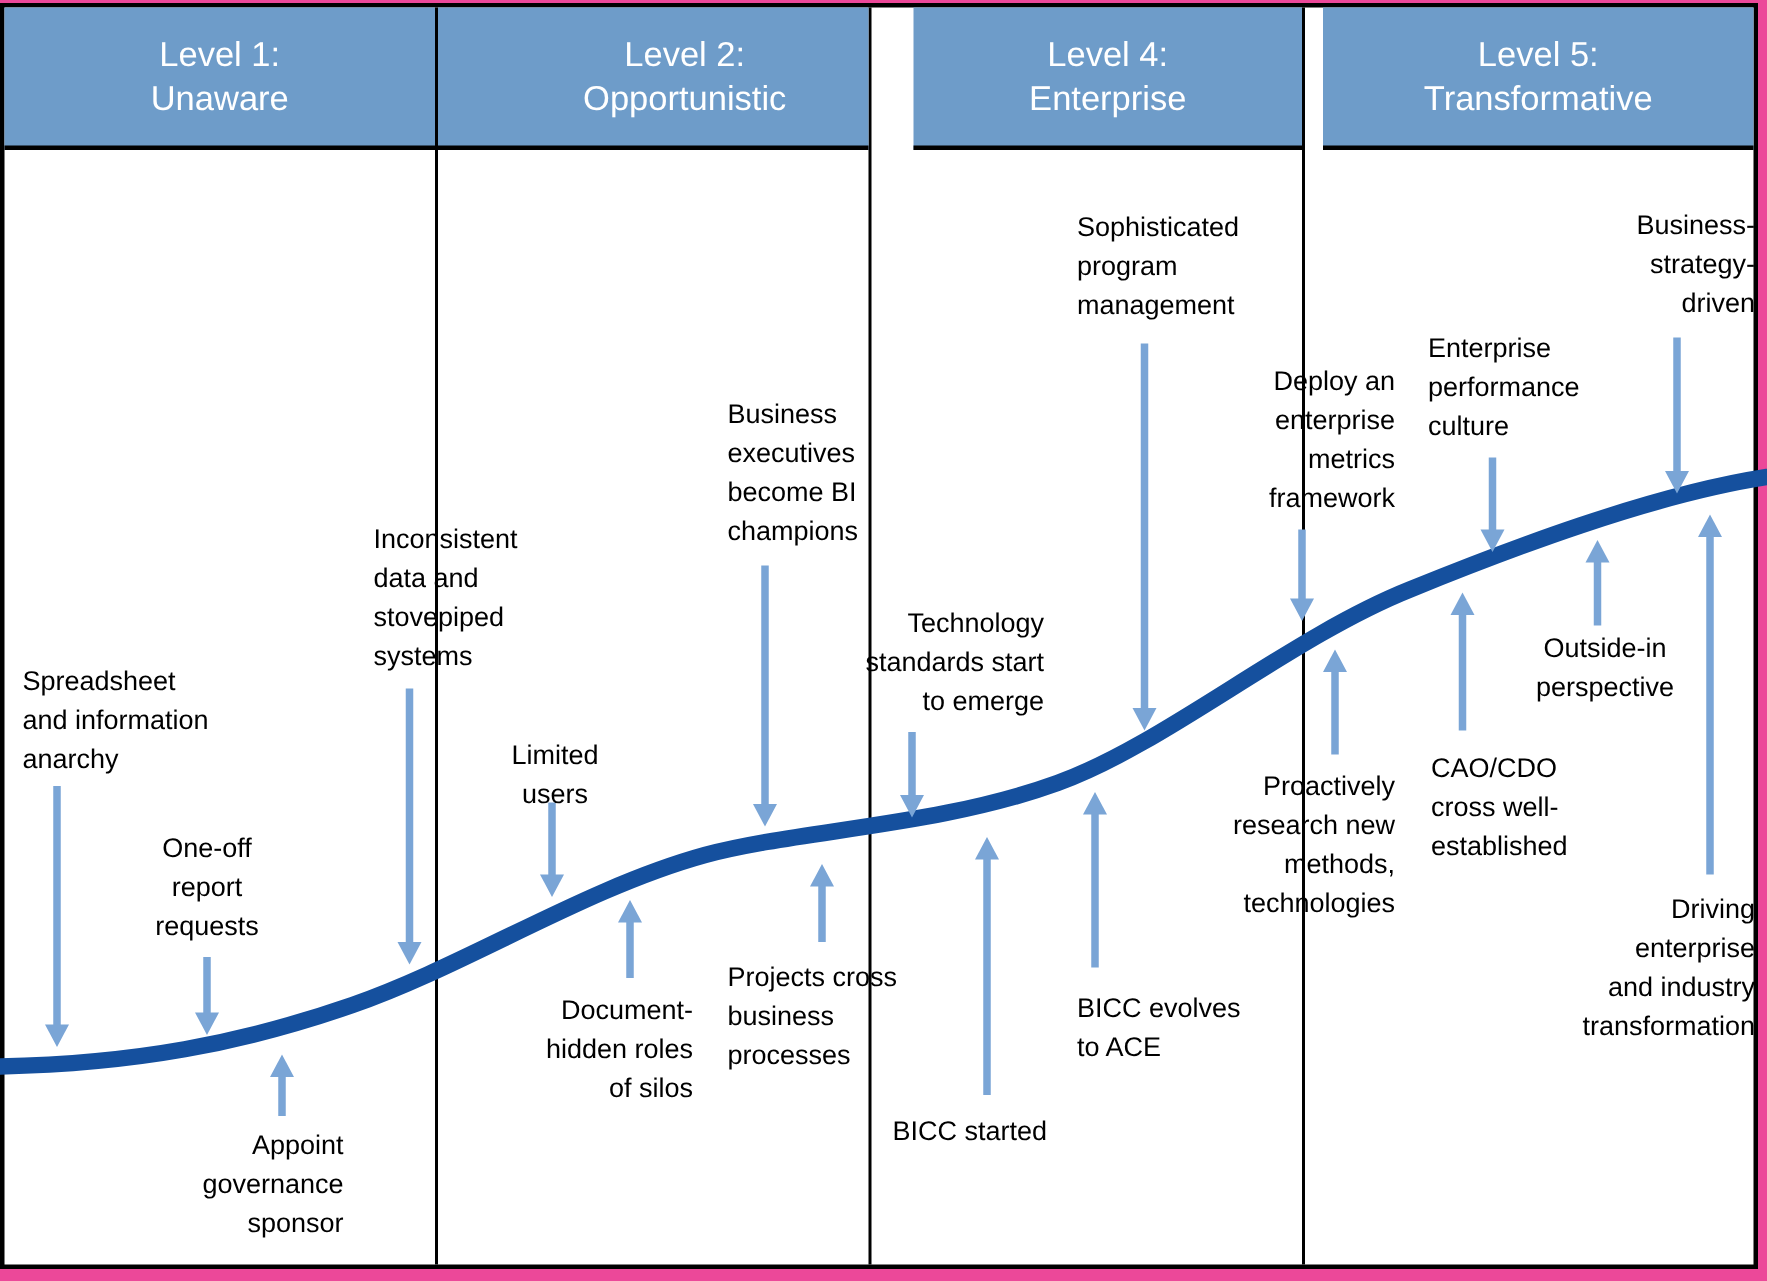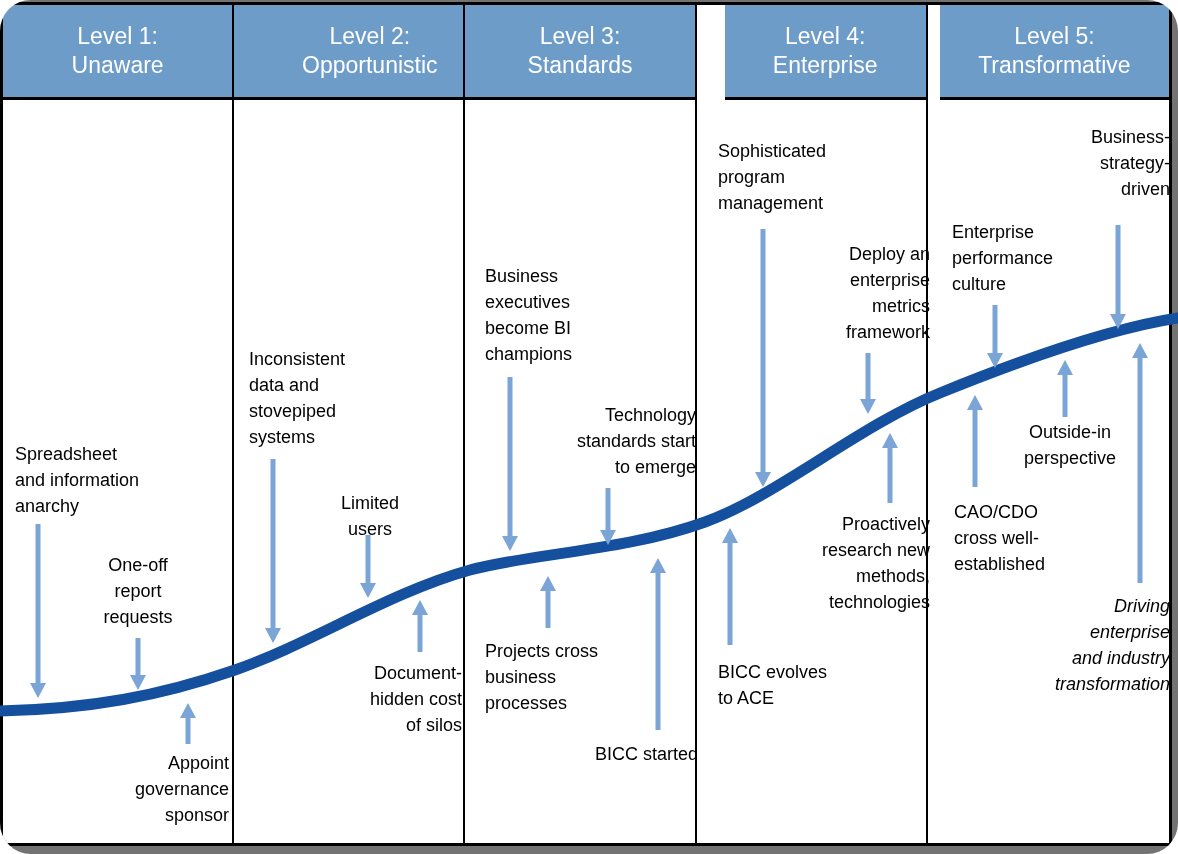--- a/index.html
+++ b/index.html
@@ -1,22 +1,21 @@
 <!DOCTYPE html>
 <html><head>
 <meta charset="utf-8">
 <style>
   html,body{margin:0;padding:0;background:#ffffff;}
   #stage{
     position:relative;
     width:1178px;height:854px;
-    background:#737373;
+    background:#ec4899;
     font-family:"Liberation Sans","DejaVu Sans",sans-serif;
     overflow:hidden;
-    border-radius:31px;
   }
   #table{
     position:absolute;left:0;top:2px;
     width:1172px;height:844px;
     box-sizing:border-box;
     border:3px solid #000;
     background:#fff;
     display:flex;
   }
   .col{
@@ -57,24 +56,20 @@
 
 <div id="stage">
   <div id="table">
       <div class="col">
         <div class="hdr" style="background: rgb(110, 156, 201); color: rgb(255, 255, 255);">Level 1:
 Unaware</div>
       </div>
       <div class="col">
         <div class="hdr" style="background: rgb(110, 156, 201); color: rgb(255, 255, 255); padding-left: 42px;">Level 2:
 Opportunistic</div>
-      </div>
-      <div class="col">
-        <div class="hdr" style="background: rgb(110, 156, 201); color: rgb(255, 255, 255);">Level 3:
-Standards</div>
       </div>
       <div class="col">
         <div class="hdr" style="background: rgb(110, 156, 201); color: rgb(255, 255, 255); margin-left: 28px;">Level 4:
 Enterprise</div>
       </div>
       <div class="col">
         <div class="hdr" style="background: rgb(110, 156, 201); color: rgb(255, 255, 255);">Level 5:
 Transformative</div>
       </div>
     </div>
@@ -167,21 +162,21 @@
       <div class="note right" style="top: 750px; right: 949px;">Appoint
 governance
 sponsor</div>
       <div class="note left" style="top: 346px; left: 249px;">Inconsistent
 data and
 stovepiped
 systems</div>
       <div class="note center" style="top: 474px; left: 370px; transform: translateX(-50%); margin-top: 16px;">Limited
 users</div>
       <div class="note right" style="top: 660px; right: 716px;">Document-
-hidden cost
+hidden roles
 of silos</div>
       <div class="note left" style="top: 263px; left: 485px;">Business
 executives
 become BI
 champions</div>
       <div class="note right" style="top: 402px; right: 482px;">Technology
 standards start
 to emerge</div>
       <div class="note left" style="top: 638px; left: 485px;">Projects cross
 business
@@ -193,29 +188,29 @@
       <div class="note right" style="top: 241px; right: 248px;">Deploy an
 enterprise
 metrics
 framework</div>
       <div class="note left" style="top: 659px; left: 718px;">BICC evolves
 to ACE</div>
       <div class="note right" style="top: 511px; right: 248px;">Proactively
 research new
 methods,
 technologies</div>
-      <div class="note right" style="top: 124px; right: 8px;">Business-
+      <div class="note right" style="top: 137px; right: 8px;">Business-
 strategy-
 driven</div>
       <div class="note left" style="top: 219px; left: 952px;">Enterprise
 performance
 culture</div>
       <div class="note center" style="top: 419px; left: 1070px; transform: translateX(-50%);">Outside-in
 perspective</div>
       <div class="note left" style="top: 499px; left: 954px;">CAO/CDO
 cross well-
 established</div>
-      <div class="note right" style="top: 593px; right: 8px; font-style: italic;">Driving
+      <div class="note right" style="top: 593px; right: 8px;">Driving
 enterprise
 and industry
 transformation</div>
     </div>
 </div>
 
 </body></html>

